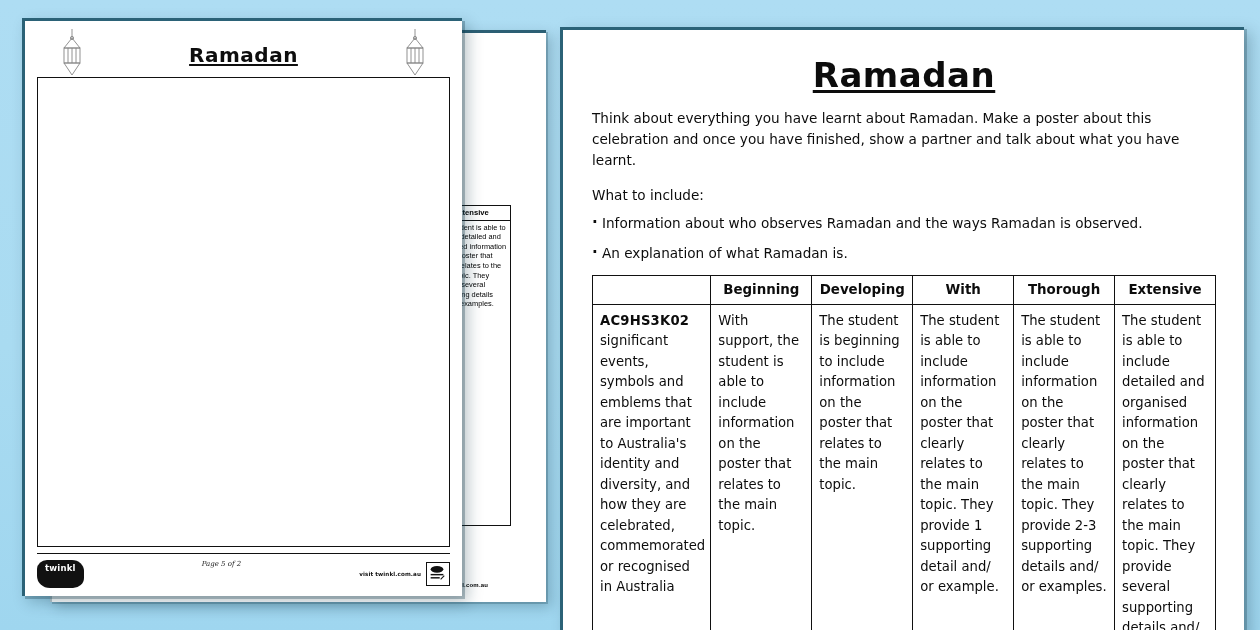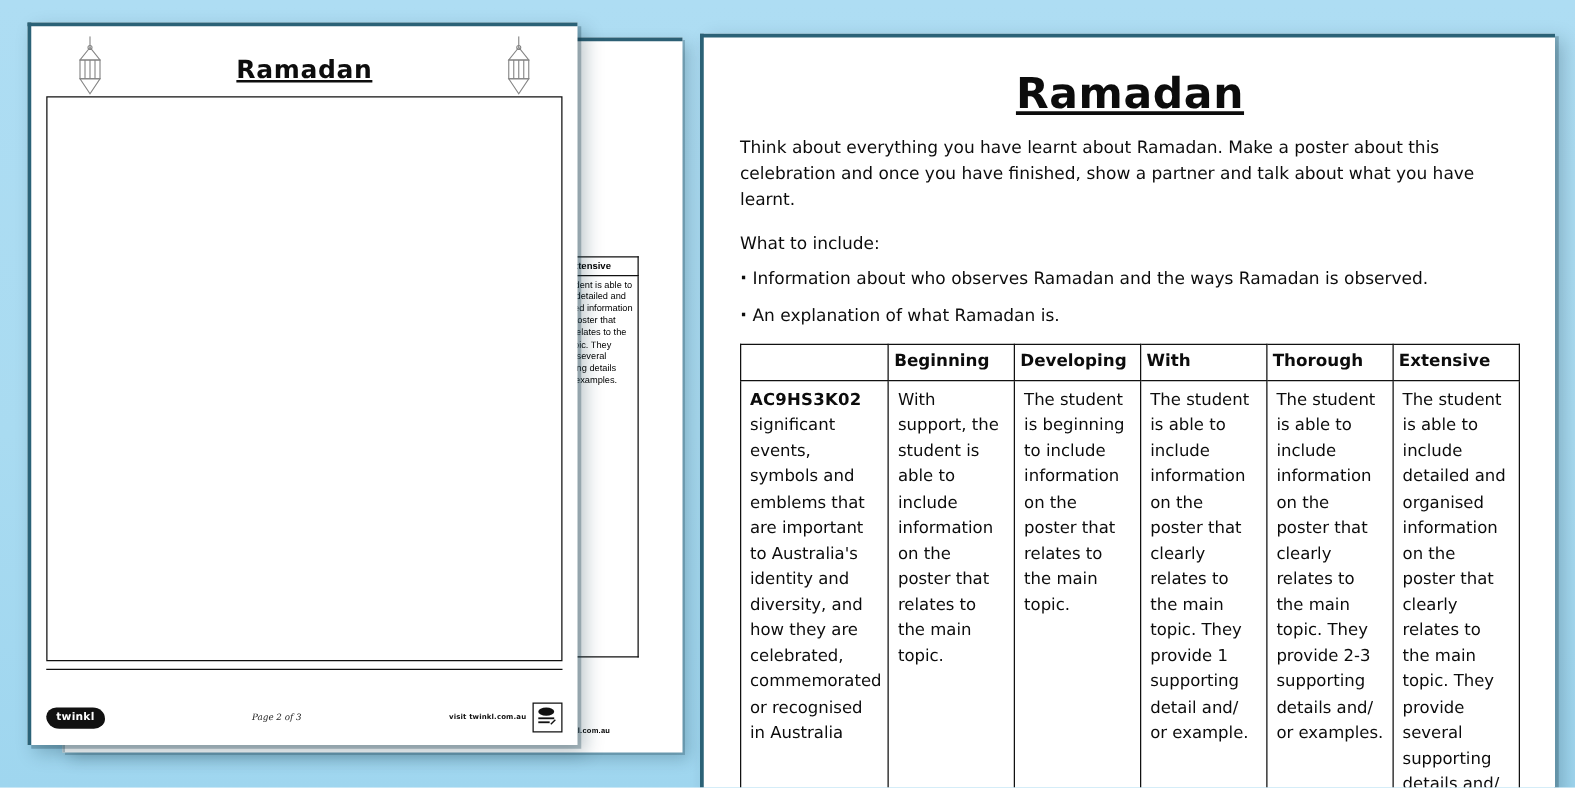--- a/index.html
+++ b/index.html
@@ -154,23 +154,22 @@
     flex: 1 1 auto;
     border: 1.6px solid #111;
     margin-top: 2px;
     background: #fff;
   }
 
   .page-footer {
     flex: 0 0 auto;
     margin-top: 6px;
     border-top: 1.6px solid #111;
-    padding-top: 24px;
+    padding-top: 6px;
     display: flex;
-    align-items: center;
     justify-content: space-between;
     height: 28px;
   }
   .twinkl-logo {
     display: inline-block;
     background: #111;
     color: #fff;
     font-family: "DejaVu Sans", sans-serif;
     font-weight: bold;
     font-size: 8.5px;
@@ -271,20 +270,21 @@
   table.rubric th, table.rubric td {
     border: 1.6px solid #111;
     vertical-align: top;
     padding: 6px 7px 7px 7px;
     font-size: 13.2px;
     line-height: 20.5px;
     font-weight: normal;
     text-align: left;
   }
   table.rubric th {
+    text-align: center;
     font-weight: bold;
     font-size: 13.4px;
     padding: 5px 4px 6px 4px;
     line-height: 17px;
   }
   td.code-cell .code {
     font-weight: bold;
     display: block;
     letter-spacing: .2px;
   }
@@ -350,21 +350,21 @@
               <path d="M5 34 L13 46 L21 34 Z"></path>
               <circle cx="13" cy="9" r="1.6"></circle>
             </g>
           </svg>
         </div>
 
         <div class="poster-box"></div>
 
         <div class="page-footer">
           <span class="twinkl-logo">twinkl</span>
-          <span class="page-num">Page 2 of 3</span>
+          <span class="page-num">Page 5 of 2</span>
           <span class="foot-right">
             <span class="foot-url">visit twinkl.com.au</span>
             <span class="foot-mark">
               <svg viewBox="0 0 22 22" width="20" height="20">
                 <ellipse cx="11" cy="7" rx="7" ry="3.6" fill="#111"></ellipse>
                 <rect x="4" y="12" width="14" height="1.6" fill="#111"></rect>
                 <rect x="4" y="15.5" width="10" height="1.6" fill="#111"></rect>
                 <path d="M15 18 L19 14" stroke="#111" stroke-width="1.2" fill="none"></path>
               </svg>
             </span>

